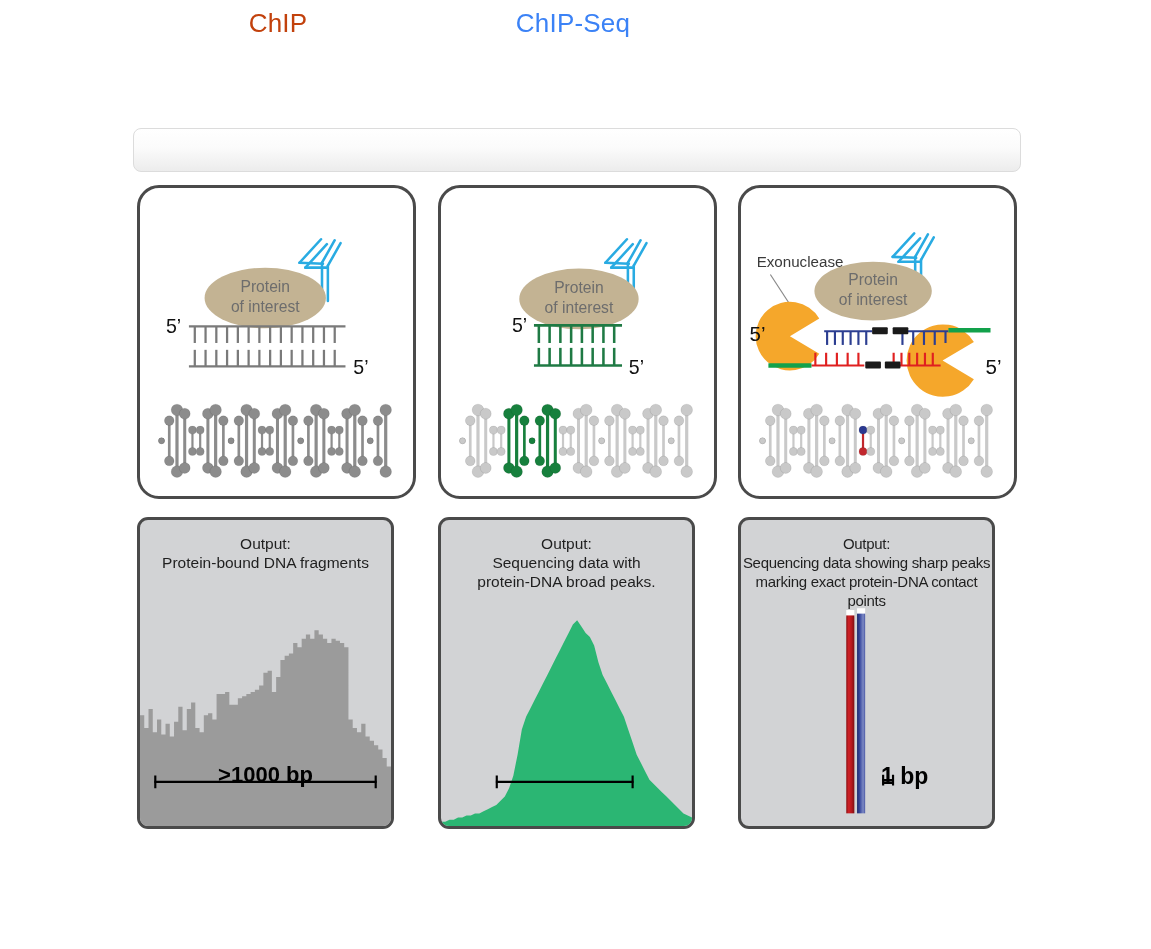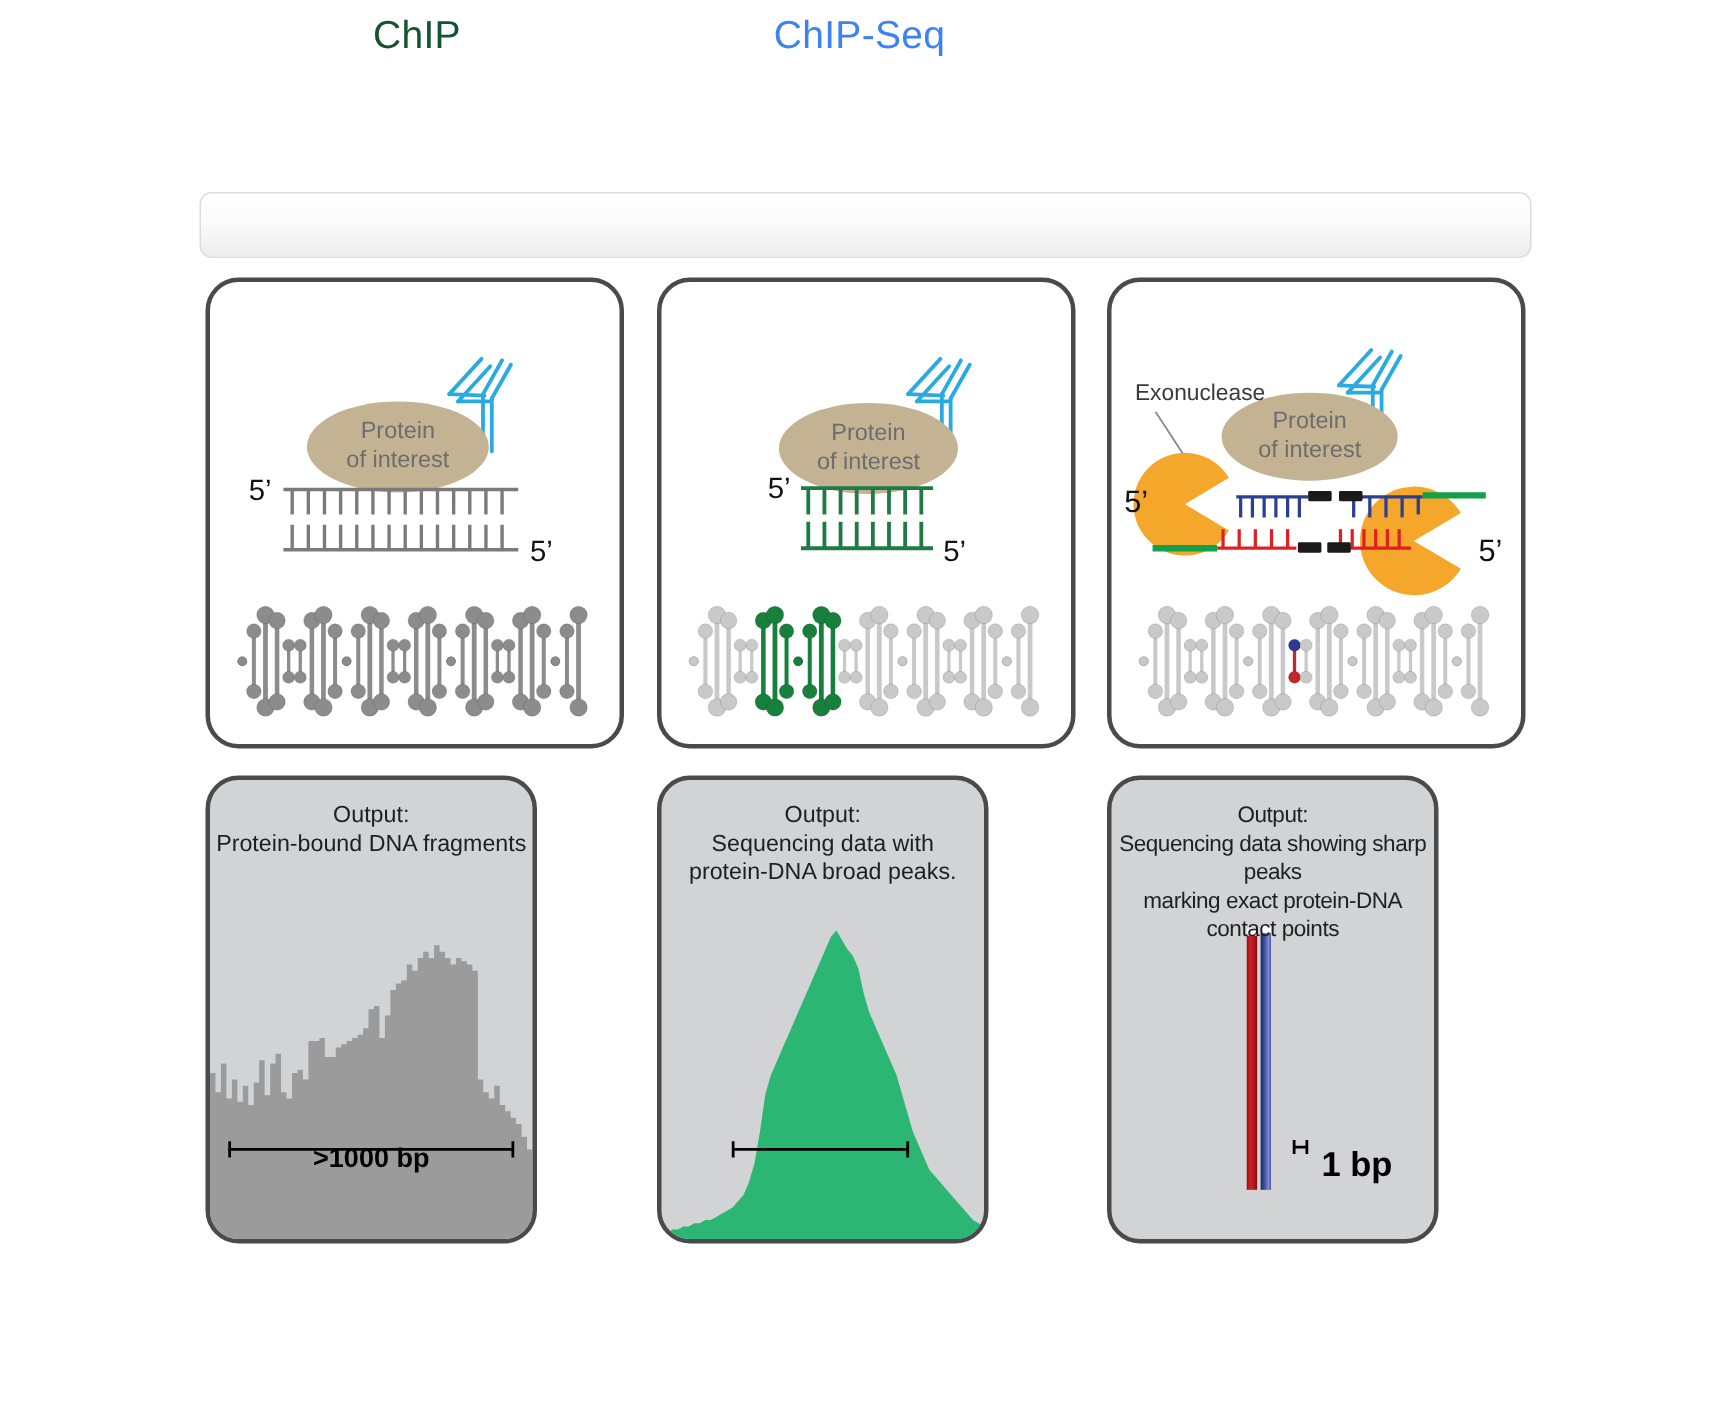--- a/index.html
+++ b/index.html
@@ -18,31 +18,31 @@
     border-radius:8px;
     background:linear-gradient(to bottom,#ffffff 0%,#fbfbfb 45%,#ececec 100%);
     border:1px solid #dcdcdc;
     box-sizing:border-box;
   }
   .header-title{
     position:absolute;top:8px;
     font-size:26px;color:#3b82f6;text-align:center;
     letter-spacing:0.2px;white-space:nowrap;
   }
-  .ht0{left:133px;width:290px;color:#14532d;}
+  .ht0{left:133px;width:290px;color:#c2410c;}
   .ht1{left:428px;width:290px;}
   .ht2{left:730px;width:290px;}
 
   
   .panel{
     position:absolute;box-sizing:border-box;
     border:3px solid #4a4a4a;border-radius:22px;
   }
   .panel-top{background:#ffffff;top:185px;width:279px;height:314px;}
-  .panel-out{background:#d2d3d5;top:517px;width:221px;height:312px;overflow:hidden;}
+  .panel-out{background:#d2d3d5;top:517px;width:257px;height:312px;overflow:hidden;border-radius:11px;}
   .col0{left:137px;}
   .col1{left:438px;}
   .col2{left:738px;}
 
   .svgfull{position:absolute;left:0;top:0;width:100%;height:100%;display:block;}
 
   
   .out-caption{
     position:absolute;left:0;right:0;top:14px;
     text-align:center;color:#1f1f1f;font-size:15.5px;line-height:19px;
@@ -535,21 +535,21 @@
     </svg>
     <div class="out-caption">Output:
 Protein-bound DNA fragments</div>
     <svg class="svgfull" viewBox="0 0 279 312">
       <g stroke="#000" stroke-width="2.4">
         <line x1="16" y1="277" x2="263" y2="277"></line>
         <line x1="17" y1="270" x2="17" y2="284"></line>
         <line x1="262" y1="270" x2="262" y2="284"></line>
       </g>
     </svg>
-    <div class="scale-label" style="left:0;right:0;top:242px;font-size:18px;">&gt;1000 bp</div>
+    <div class="scale-label" style="left:0;right:0;top:242px;font-size:22px;">&gt;1000 bp</div>
   </div>
 
   <div class="panel panel-out col1">
     <svg class="svgfull" viewBox="0 0 279 312" preserveAspectRatio="none">
       <path id="seqArea" fill="#2bb673" d="M 0 312 L 0.00 307.72 L 4.73 307.72 L 9.46 305.58 L 14.19 305.58 L 18.92 303.44 L 23.64 303.44 L 28.37 301.30 L 33.10 301.30 L 37.83 299.16 L 42.56 299.16 L 47.29 297.02 L 52.02 294.88 L 56.75 292.74 L 61.47 290.60 L 66.20 286.32 L 70.93 282.04 L 75.66 273.48 L 80.39 260.64 L 85.12 239.24 L 89.85 213.56 L 94.58 200.72 L 99.31 192.16 L 104.03 183.60 L 108.76 175.04 L 113.49 166.48 L 118.22 157.92 L 122.95 149.36 L 127.68 140.80 L 132.41 132.24 L 137.14 123.68 L 141.86 115.12 L 146.59 106.56 L 151.32 102.28 L 156.05 108.70 L 160.78 115.12 L 165.51 119.40 L 170.24 127.96 L 174.97 145.08 L 179.69 157.92 L 184.42 166.48 L 189.15 175.04 L 193.88 183.60 L 198.61 192.16 L 203.34 200.72 L 208.07 213.56 L 212.80 226.40 L 217.53 239.24 L 222.25 247.80 L 226.98 256.36 L 231.71 264.92 L 236.44 269.20 L 241.17 273.48 L 245.90 277.76 L 250.63 282.04 L 255.36 286.32 L 260.08 290.60 L 264.81 294.88 L 269.54 299.16 L 274.27 301.30 L 279.00 303.44 L 279 312 Z"></path>
     </svg>
     <div class="out-caption">Output:
 Sequencing data with
 protein-DNA broad peaks.</div>
     <svg class="svgfull" viewBox="0 0 279 312">

